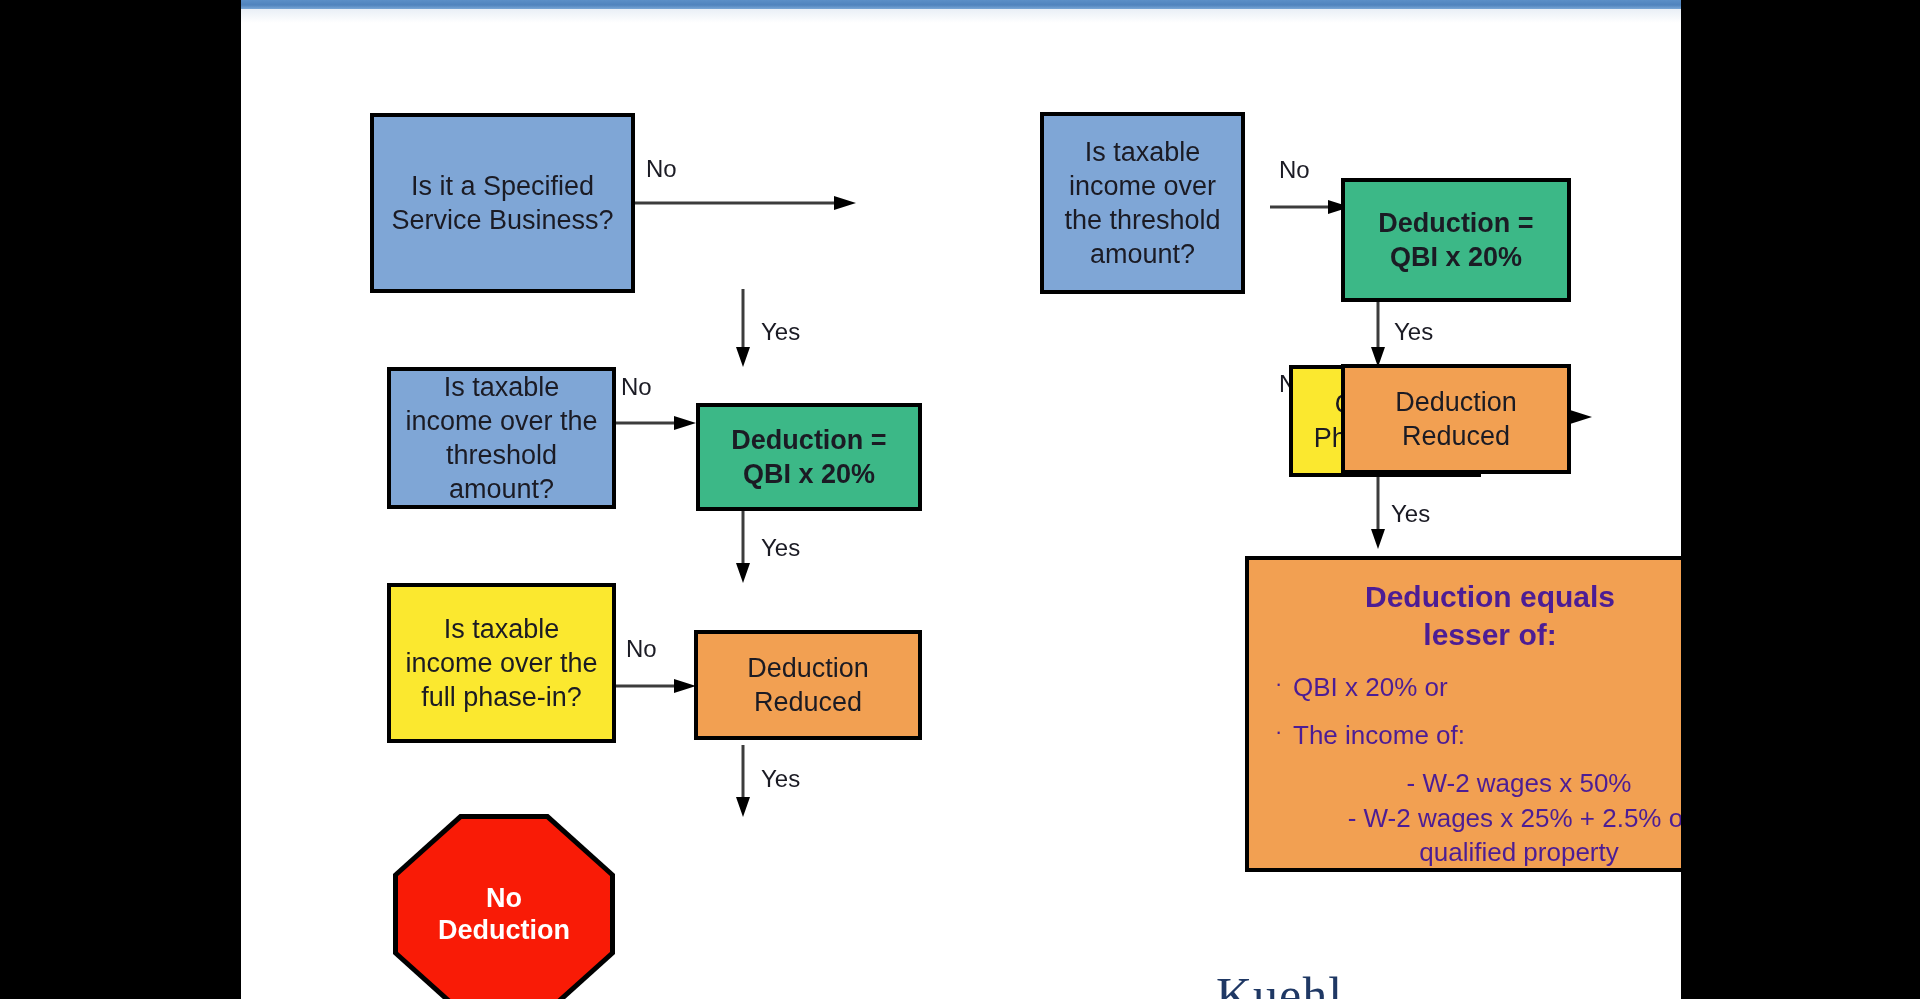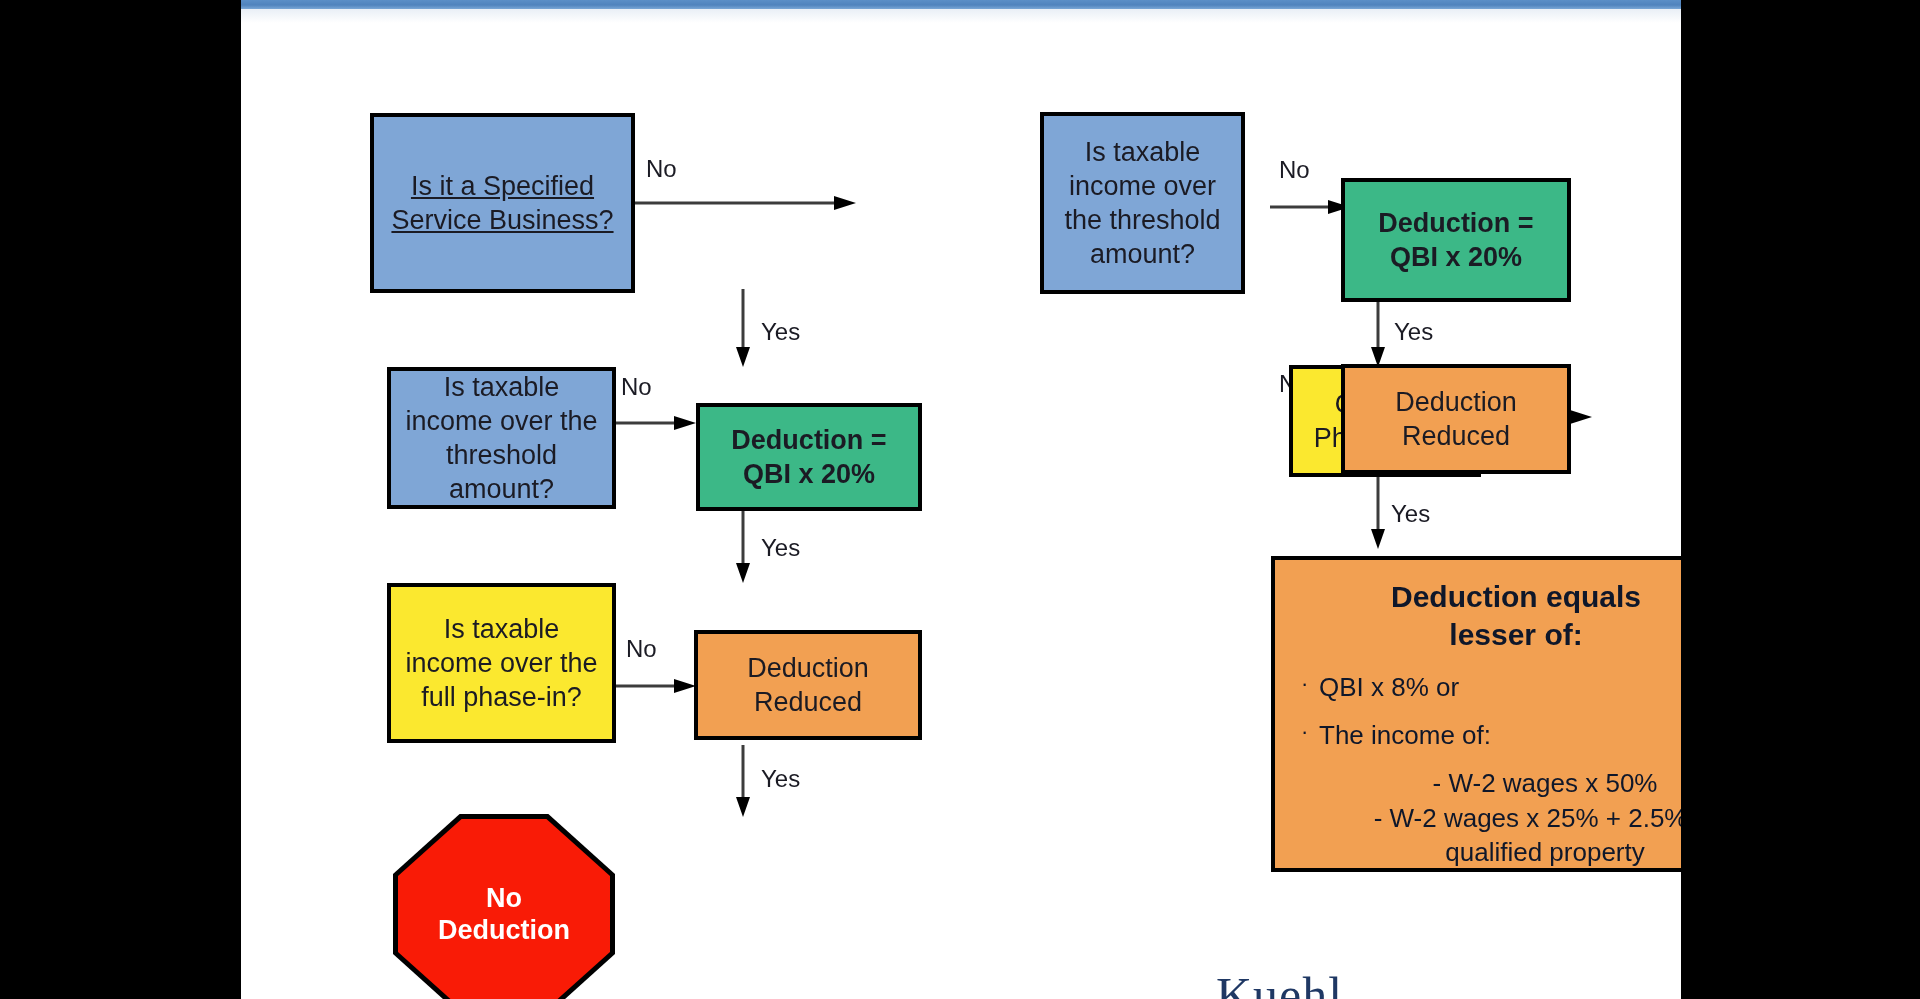--- a/index.html
+++ b/index.html
@@ -109,23 +109,22 @@
     font-weight: 400;
     white-space: nowrap;
   }
 
   
   #detail-panel {
     position: absolute;
     box-sizing: border-box;
     border: 4px solid #000000;
     background: #f2a052;
-    color: #0f172a;
+    color: #4c1d95;
     padding: 18px 22px 18px 26px;
-    margin-left: 26px;
   }
   #detail-title {
     text-align: center;
     font-weight: 700;
     font-size: 30px;
     line-height: 1.28;
     white-space: pre-line;
     margin-bottom: 16px;
   }
   .bullet-row {
@@ -227,21 +226,21 @@
       <polygon points="58,1 80,8 58,15"></polygon>
     </svg>
     <div class="edge-label" style="left:1038px; top:370px;">No</div>
 
     <svg class="conn" style="left:1129px; top:477px;" width="16" height="78" viewBox="0 0 16 78">
       <line x1="8" y1="0" x2="8" y2="58"></line>
       <polygon points="1,52 15,52 8,72"></polygon>
     </svg>
     <div class="edge-label" style="left:1150px; top:500px;">Yes</div>
 
-    <div class="node node-blue txt-reg" style="left:129px; top:113px; width:265px; height:180px; font-size:27px;text-decoration:underline;">Is it a Specified
+    <div class="node node-blue txt-reg" style="left:129px; top:113px; width:265px; height:180px; font-size:27px;">Is it a Specified
 Service Business?</div>
 
     <div class="node node-blue txt-reg" style="left:799px; top:112px; width:205px; height:182px; font-size:27px;">Is taxable
 income over
 the threshold
 amount?</div>
 
     <div class="node node-green txt-bold" style="left:1100px; top:142px; width:230px; height:124px; font-size:27px;">Deduction =
 QBI x 20%</div>
 
@@ -269,21 +268,21 @@
     <div class="octagon-border" style="left:152px; top:814px; width:222px; height:200px;"></div>
     <div class="octagon" style="left:157px; top:819px; width:212px; height:190px; font-size:27px;">No
 Deduction</div>
 
     <div id="detail-panel" style="left:1004px; top:556px; width:486px; height:316px;">
       <div id="detail-title">Deduction equals
 lesser of:</div>
 
       <div class="bullet-row">
         <span class="bullet-dot">·</span>
-        <span>QBI x 8% or</span>
+        <span>QBI x 20% or</span>
       </div>
 
       <div class="bullet-row">
         <span class="bullet-dot">·</span>
         <span>The income of:</span>
       </div>
 
       <div class="sub-row">- W-2 wages x 50%</div>
       <div class="sub-row indent-wrap">- W-2 wages x 25% + 2.5% of
    qualified property</div>

